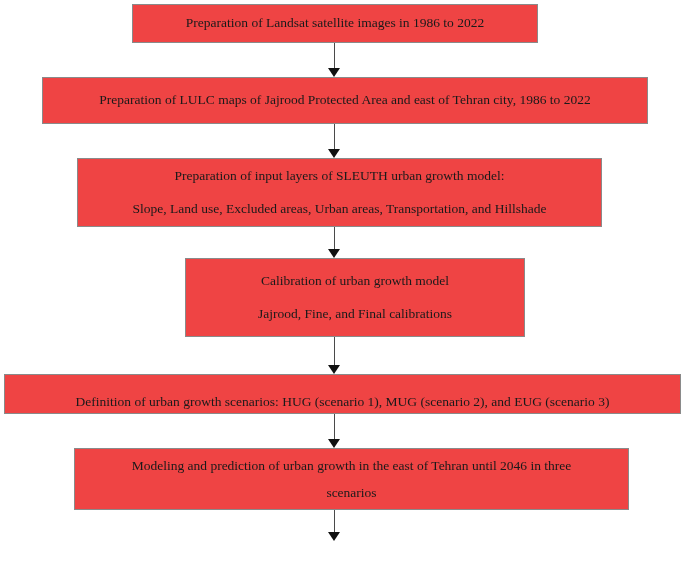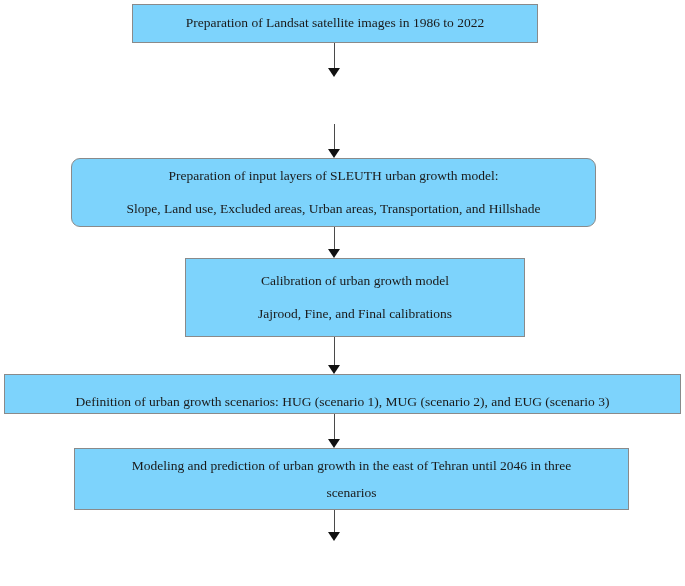--- a/index.html
+++ b/index.html
@@ -13,21 +13,21 @@
     width: 685px;
     height: 586px;
     background: #ffffff;
     font-family: "Liberation Serif", "DejaVu Serif", serif;
     overflow: hidden;
   }
   .node {
     position: absolute;
     box-sizing: border-box;
     border: 1px solid #8a8a8a;
-    background: #7dd3fc;
+    background: #ef4444;
     display: flex;
     flex-direction: column;
     align-items: center;
     justify-content: center;
     text-align: center;
     color: #1a1a1a;
     font-size: 13.5px;
     line-height: 1.25;
     padding: 2px 6px;
   }
@@ -72,27 +72,30 @@
 
   <div class="node" style="left:132px; top:4px; width:406px; height:39px;">
     <span class="line">Preparation of Landsat satellite images in 1986 to 2022</span>
   </div>
 
   <div class="connector" style="left:328px; top:43px; height:34px;">
     <span class="stem" style="height:25px;"></span>
     <span class="head"></span>
   </div>
 
+  <div class="node" style="left:42px; top:77px; width:606px; height:47px;">
+    <span class="line">Preparation of LULC maps of Jajrood Protected Area and east of Tehran city, 1986 to 2022</span>
+  </div>
 
   <div class="connector" style="left:328px; top:124px; height:34px;">
     <span class="stem" style="height:25px;"></span>
     <span class="head"></span>
   </div>
 
-  <div class="node two-line" style="left:71px; top:158px; width:525px; height:69px;border-radius:9px;">
+  <div class="node two-line" style="left:77px; top:158px; width:525px; height:69px;">
     <span class="line">Preparation of input layers of SLEUTH urban growth model:</span>
     <span class="line">Slope, Land use, Excluded areas, Urban areas, Transportation, and Hillshade</span>
   </div>
 
   <div class="connector" style="left:328px; top:227px; height:31px;">
     <span class="stem" style="height:22px;"></span>
     <span class="head"></span>
   </div>
 
   <div class="node two-line" style="left:185px; top:258px; width:340px; height:79px;">

